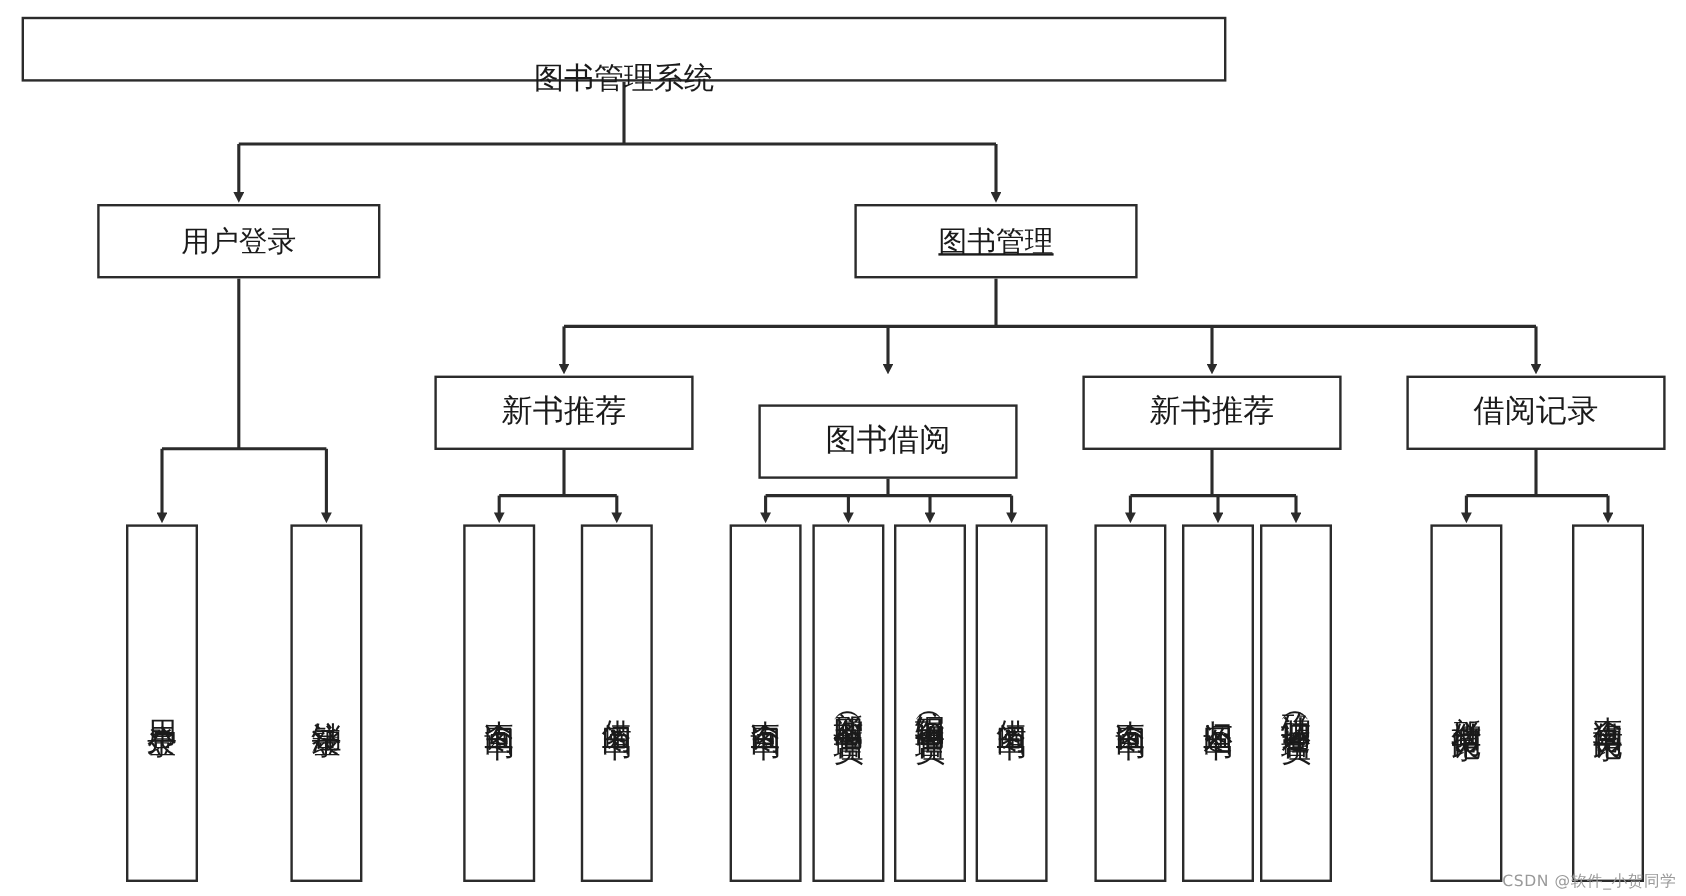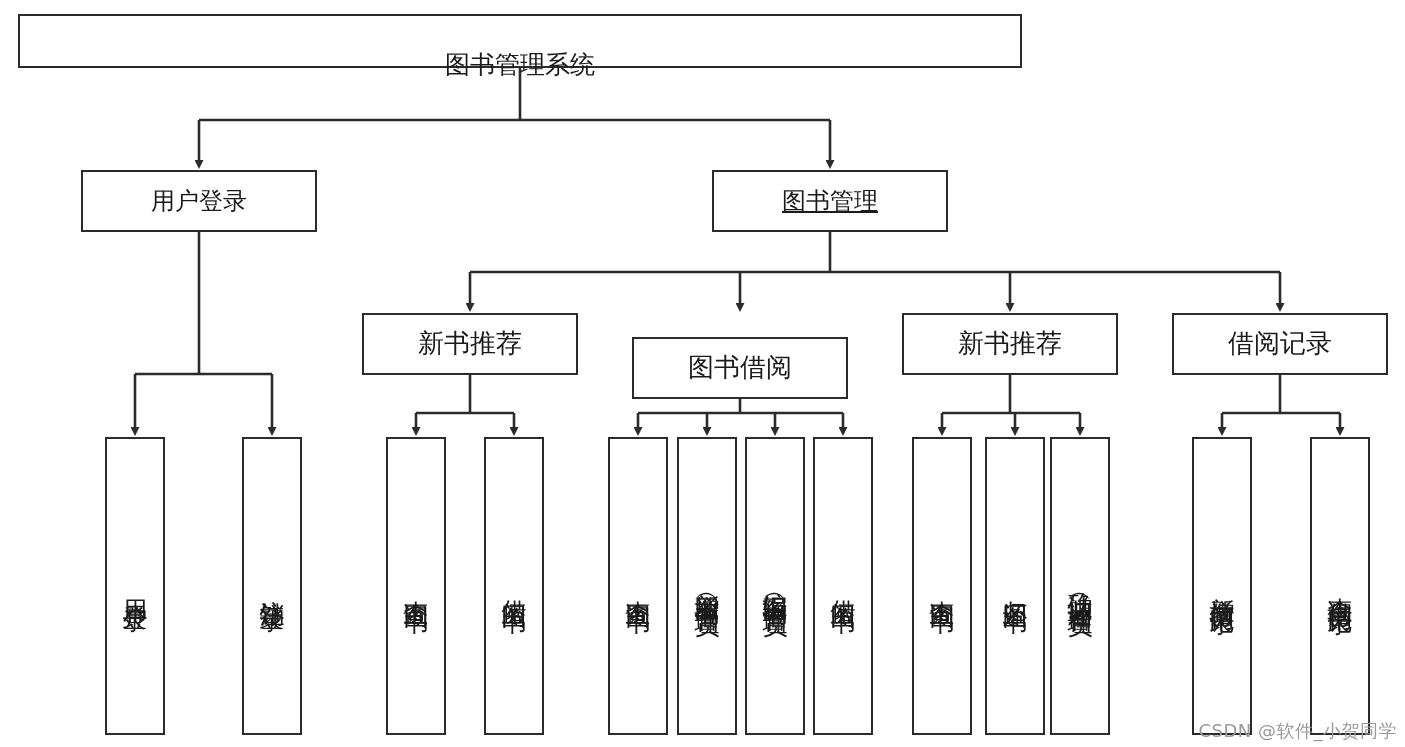--- a/index.html
+++ b/index.html
@@ -55,21 +55,21 @@
     text-orientation: upright;
     font-size: 25px;
     letter-spacing: 3px;
     line-height: 1;
     white-space: nowrap;
   }
   .watermark {
     position: absolute;
     right: 8px;
     bottom: 4px;
-    font-size: 18px;
+    font-size: 13px;
     color: #9a9a9a;
     letter-spacing: 0.5px;
     white-space: nowrap;
     pointer-events: none;
   }
 </style>
 </head>
 <body>
 
 <div id="diagram-root">

